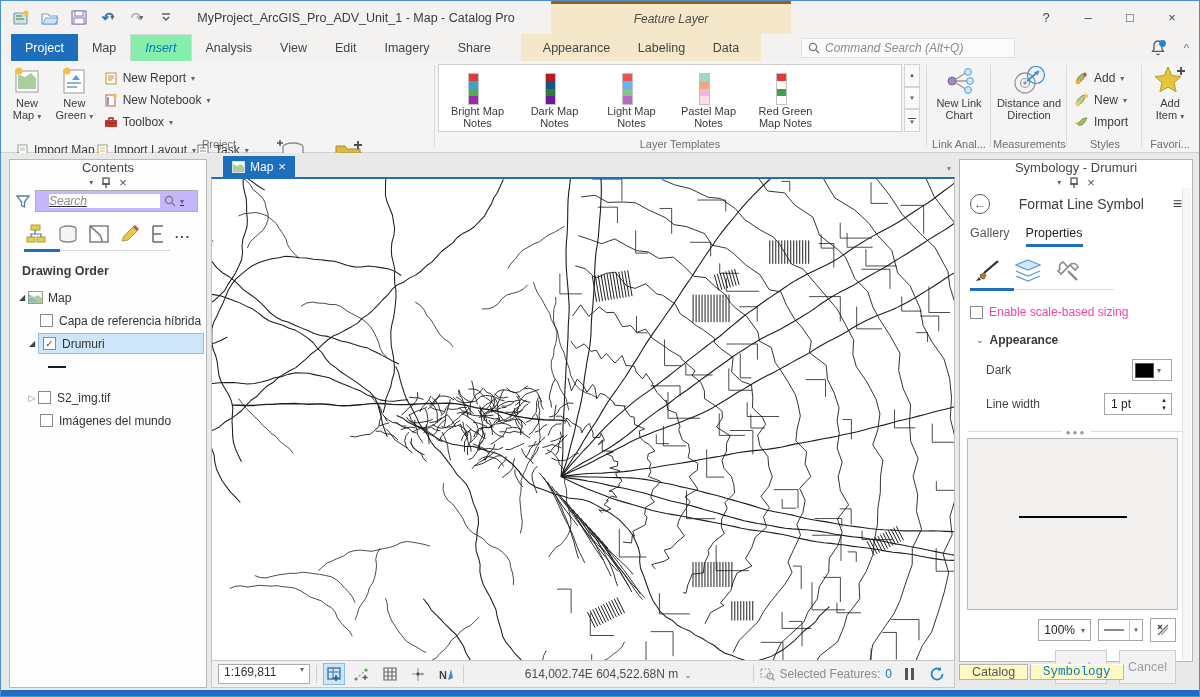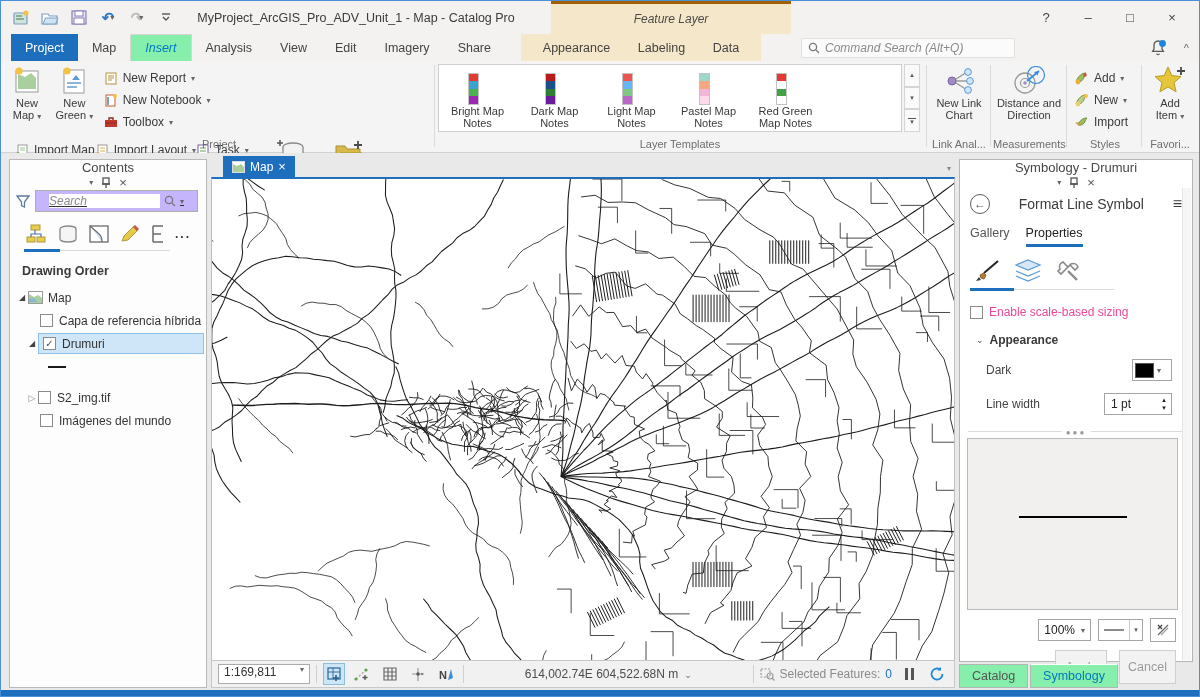--- a/index.html
+++ b/index.html
@@ -159,23 +159,23 @@
   .linecombo { height:22px; border:1px solid #a5a5a5; background:#fff; display:flex; align-items:center; }
   .linecombo .lsample { width:20px; height:2px; background:#8c8c8c; margin:0 5px; }
   .linecombo .ldd { border-left:1px solid #c9c9c9; width:13px; align-self:stretch; display:flex;
                     align-items:center; justify-content:center; font-size:7px; color:#555; }
   .sqbtn { width:26px; height:24px; border:1px solid #a5a5a5; background:#fff; display:flex;
            align-items:center; justify-content:center; }
   .btn-row { position:absolute; right:16px; top:490px; display:flex; gap:12px; }
   .pbtn { min-width:52px; height:23px; background:#f2f2f2; border:1px solid #cfcfcf; color:#9b9b9b;
           display:flex; align-items:center; justify-content:center; font-size:12.5px; padding:16px 8px; }
   .dock-tabs { position:absolute; left:0; bottom:0; height:24px; display:flex; gap:2px; }
-  .dtab { padding:0 12px; height:24px; display:flex; align-items:center; background:#86efac;
+  .dtab { padding:0 12px; height:16px; display:flex; align-items:center; background:#fef9c3;
           border:1px solid #b5b5b5; font-size:12.5px; color:#555; }
-  .dtab.on { color:#0079c1; border-top-color:#fdfdfd; }
+  .dtab.on { color:#0079c1; border-top-color:#fdfdfd;font-family:Liberation Mono, monospace; }
 
   .bottom-strip { position:absolute; left:0; right:0; bottom:0; height:6px; background:#1d6fbd; }
   svg.ic { display:block; }
 </style>
 </head>
 <body>
 
 <div id="window">
 
   <div class="titlebar">

